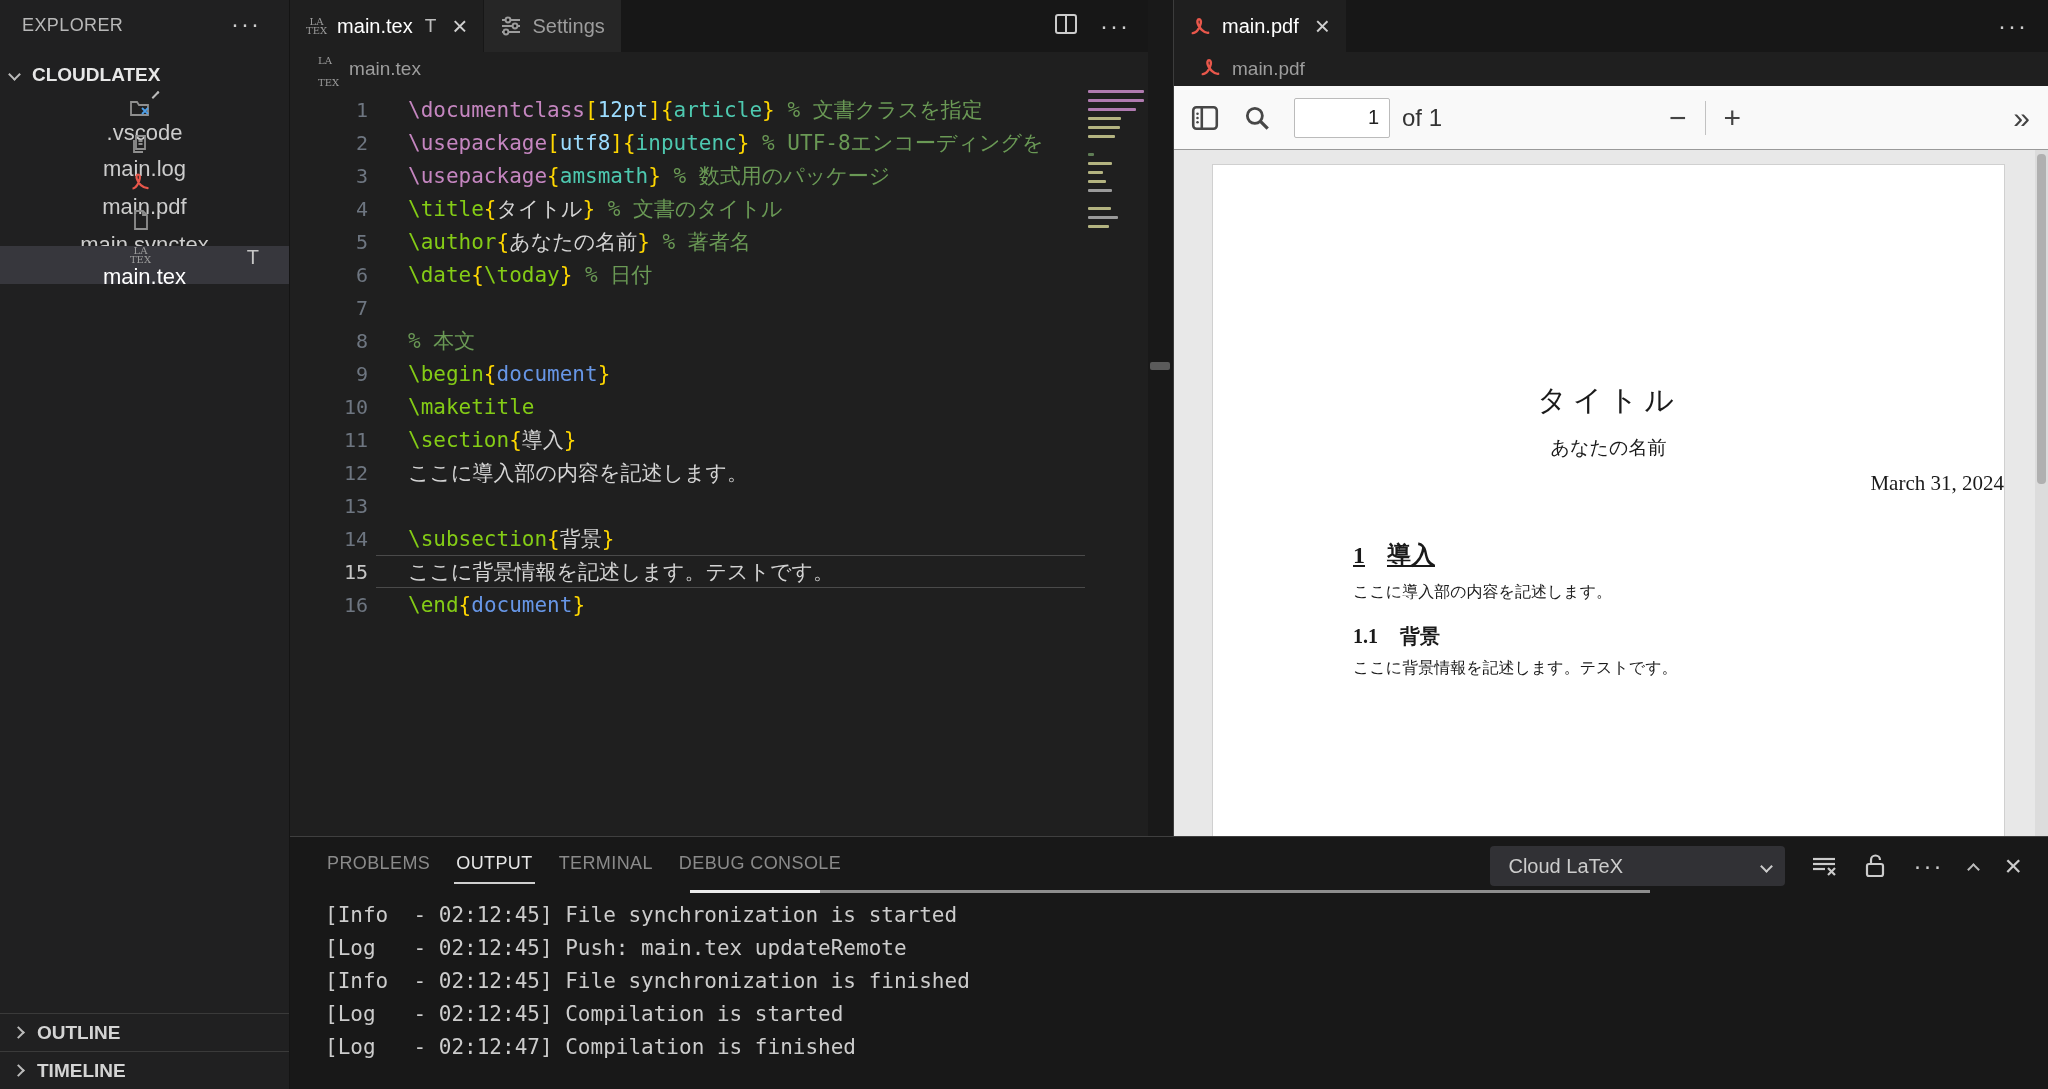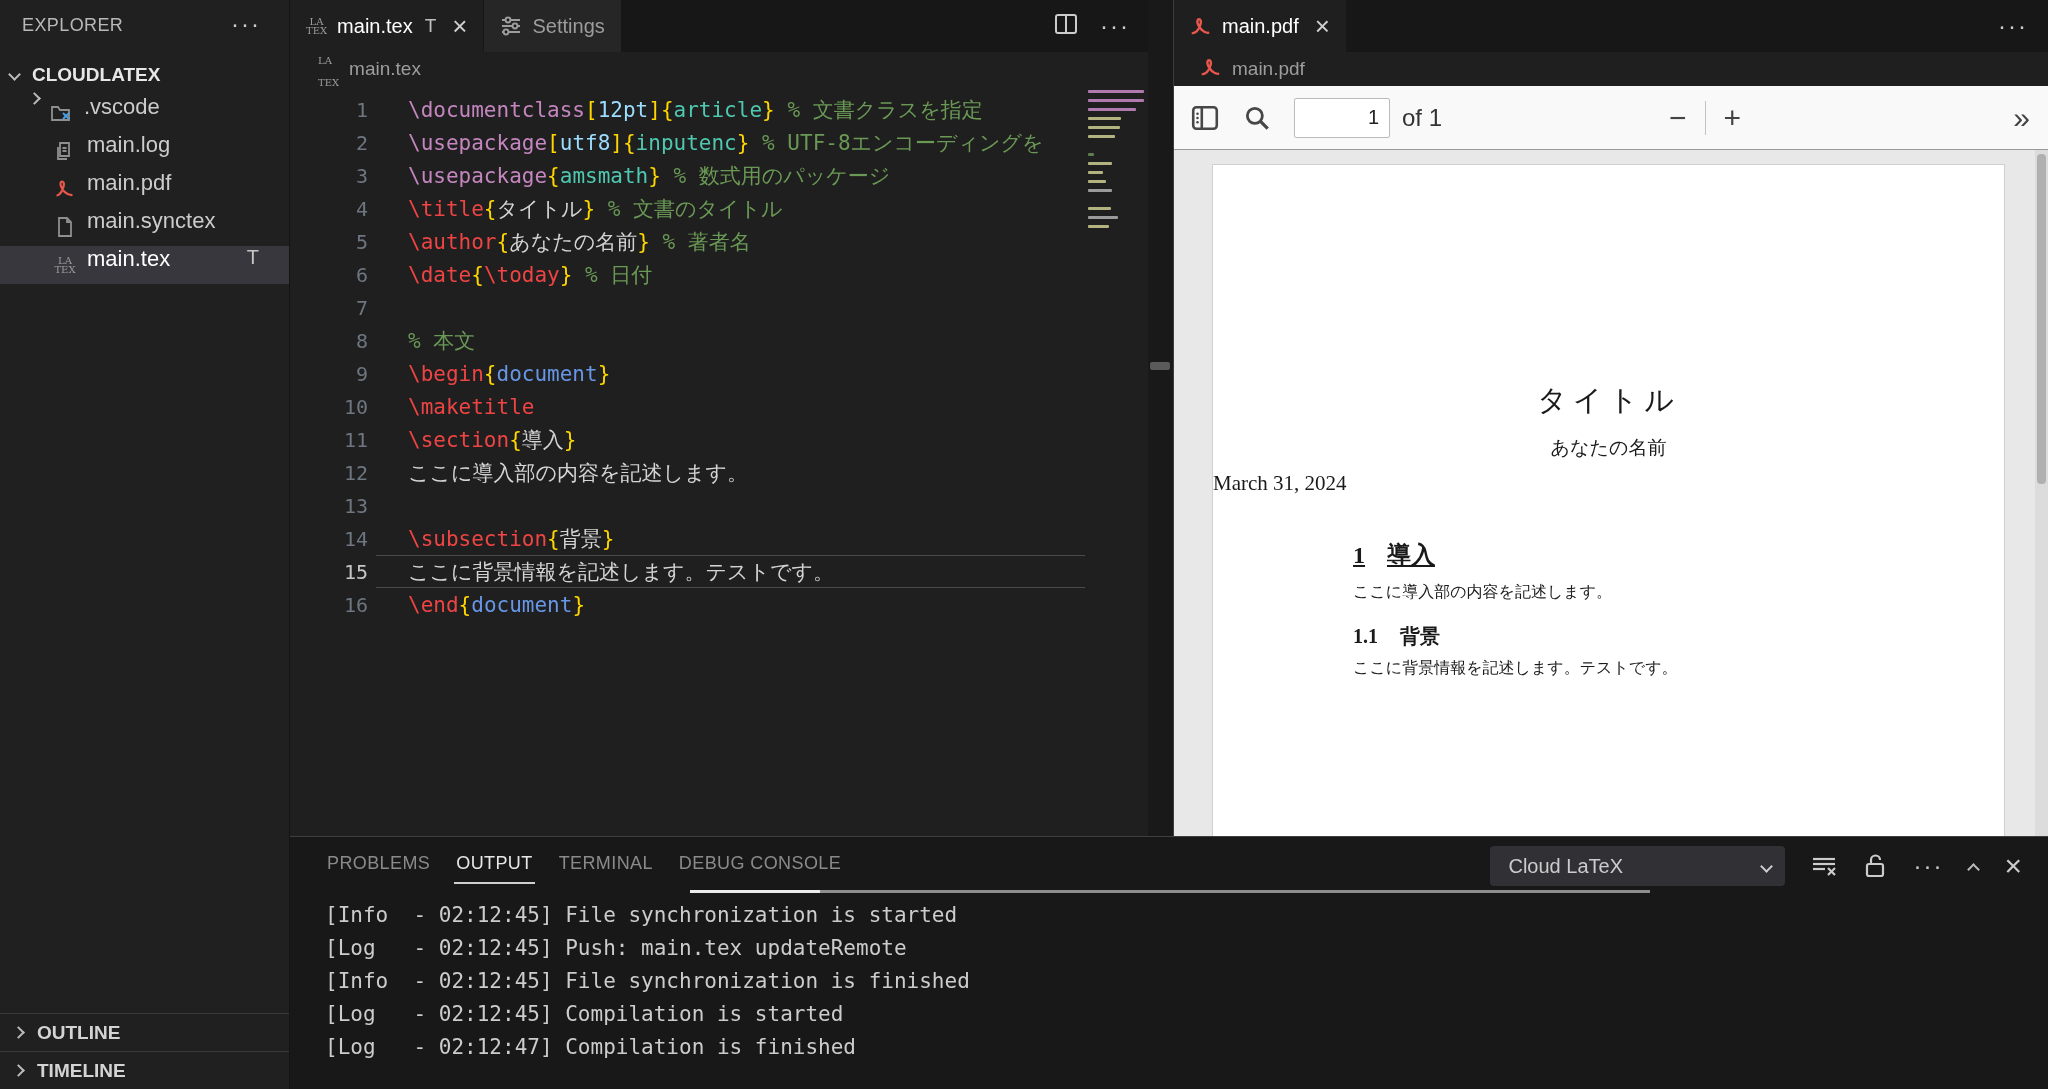--- a/index.html
+++ b/index.html
@@ -8,21 +8,21 @@
     position:relative; width:2048px; height:1089px; overflow:hidden;
     background:#1f1f1f; font-family:"Liberation Sans", sans-serif; color:#ccc;
   }
   
   .sidebar { position:absolute; left:0; top:0; width:290px; height:1089px; background:#202021; border-right:1px solid #141414; }
   .sb-header { position:absolute; left:0; top:0; width:100%; height:50px; display:flex; align-items:center; }
   .sb-title { margin-left:22px; font-size:18px; color:#b8b8b8; letter-spacing:.4px; }
   .sb-dots { position:absolute; right:28px; top:10px; font-size:24px; color:#cccccc; letter-spacing:2px; cursor:pointer; }
   .sb-section { position:absolute; left:0; top:56px; width:100%; height:38px; display:flex; align-items:center; font-weight:bold; font-size:19px; color:#e7e7e7; cursor:pointer; }
   .tree { position:absolute; left:0; top:94px; width:100%; }
-  .trow { position:relative; height:38px; display:flex; font-size:22px; color:#cccccc; cursor:pointer; }
+  .trow { position:relative; height:38px; display:flex; align-items:center; font-size:22px; color:#cccccc; cursor:pointer;flex-direction:column; }
   .trow.sel { background:#37373d; color:#ffffff; }
   .trow .icon { width:28px; display:flex; justify-content:center; align-items:center; margin-right:8px; }
   .trow .badge { position:absolute; right:30px; font-size:20px; color:#c5c5c5; }
   .chev { display:inline-block; width:9px; height:9px; border-right:2px solid #bbb; border-bottom:2px solid #bbb; }
   .chev.right { transform:rotate(-45deg); }
   .chev.down  { transform:rotate(45deg); }
   .sb-bottom { position:absolute; left:0; bottom:0; width:100%; }
   .sb-brow { height:38px; border-top:1px solid #3a3a3a; display:flex; align-items:center; font-weight:bold; font-size:19px; color:#d4d4d4; cursor:pointer; }
   .sb-brow .chev { margin:0 14px 0 14px; }
   .texicon { font-family:"DejaVu Serif", serif; font-size:10px; line-height:9px; color:#9d9d9d; text-align:center; }
@@ -36,21 +36,21 @@
   .tab .ticon { margin-right:10px; display:flex; align-items:center; }
   .tabactions { position:absolute; right:18px; top:0; height:52px; display:flex; align-items:center; gap:22px; color:#cccccc; }
   .breadcrumb { position:absolute; left:0; top:52px; width:100%; height:34px; display:flex; align-items:center; font-size:19px; color:#9d9d9d; background:#1f1f1f; }
   .breadcrumb .ticon { margin:0 10px 0 28px; }
   .code { position:absolute; left:0; top:86px; width:800px; height:750px; overflow:hidden; padding-top:7px; font-family:"DejaVu Sans Mono", monospace; font-size:21px; }
   .crow { position:relative; height:33px; display:flex; align-items:center; white-space:pre; }
   .crow .ln { flex:0 0 78px; text-align:right; color:#6e7681; font-size:20px; }
   .crow.cur .ln { color:#c6c6c6; }
   .crow .ltext { padding-left:40px; }
   .crow.cur::after { content:""; position:absolute; left:86px; right:5px; top:0; bottom:0; border-top:1px solid #4a4a4a; border-bottom:1px solid #4a4a4a; }
-  .tk-cmd { color:#c586c0; } .tk-fn { color:#ef4444; } .tk-br { color:#ffd700; }
+  .tk-cmd { color:#c586c0; } .tk-fn { color:#84cc16; } .tk-br { color:#ffd700; }
   .tk-opt { color:#9cdcfe; } .tk-env { color:#6796e6; } .tk-cls { color:#4ec9b0; }
   .tk-cm { color:#6a9955; } .tk-tx { color:#d4d4d4; }
   .minimap { position:absolute; left:798px; top:90px; width:58px; height:160px; }
   .mmbar { height:3px; margin-bottom:6px; border-radius:1px; }
   
   .sash { position:absolute; left:1148px; top:0; width:26px; height:836px; background:#191919; border-right:1px solid #3c3c3c; }
   .sash .handle { position:absolute; left:2px; top:362px; width:20px; height:8px; background:#5a5a5a; border-radius:2px; cursor:row-resize; }
   
   .pdfpanel { position:absolute; left:1174px; top:0; width:874px; height:836px; background:#1f1f1f; }
   .pdfpanel .tabbar { background:#171717; }
@@ -59,21 +59,21 @@
   .pti { display:flex; align-items:center; justify-content:center; cursor:pointer; }
   .pageinput { width:96px; height:40px; background:#fff; border:1px solid #bbb; border-radius:2px; font-size:20px; color:#222; text-align:right; padding-right:10px; font-family:"Liberation Sans",sans-serif; }
   .ofpage { font-size:24px; color:#333; margin-left:12px; }
   .zoomctl { position:absolute; left:495px; top:0; height:64px; display:flex; align-items:center; font-size:30px; color:#444; }
   .zoomctl .vdiv { width:1px; height:34px; background:#c2c2c2; margin:0 18px; }
   .dblchev { position:absolute; right:18px; top:0; height:64px; display:flex; align-items:center; font-size:30px; color:#444; cursor:pointer; }
   .pdfviewer { position:absolute; left:0; top:150px; width:874px; height:686px; background:#e8e8e8; overflow:hidden; }
   .page { position:absolute; left:38px; top:14px; width:793px; height:700px; background:#ffffff; border:1px solid #d0d0d0; font-family:"Liberation Serif","DejaVu Serif",serif; color:#1a1a1a; }
   .doc-title { position:absolute; left:0; top:216px; width:100%; text-align:center; font-size:29px; letter-spacing:6px; }
   .doc-author { position:absolute; left:0; top:270px; width:100%; text-align:center; font-size:19px; }
-  .doc-date { position:absolute; left:0; top:306px; width:100%; text-align:left; font-size:21px; }
+  .doc-date { position:absolute; left:0; top:306px; width:100%; text-align:right; font-size:21px; }
   .doc-h1 { position:absolute; left:140px; top:374px; font-size:24px; font-weight:bold;text-decoration:underline; }
   .doc-p1 { position:absolute; left:140px; top:417px; font-size:16px; }
   .doc-h2 { position:absolute; left:140px; top:458px; font-size:20px; font-weight:bold; }
   .doc-p2 { position:absolute; left:140px; top:493px; font-size:16px; }
   .hgap { display:inline-block; width:22px; }
   .pdfscroll { position:absolute; right:0; top:150px; width:13px; height:686px; background:#dcdcdc; }
   .pdfscroll .thumb { position:absolute; left:2px; top:4px; width:9px; height:330px; background:#b0b0b0; border-radius:4px; cursor:pointer; }
   
   .panel { position:absolute; left:290px; top:836px; width:1758px; height:253px; background:#181818; border-top:1px solid #3f3f3f; }
   .ptabs { position:absolute; left:35px; top:0; height:52px; display:flex; align-items:center; gap:22px; }

